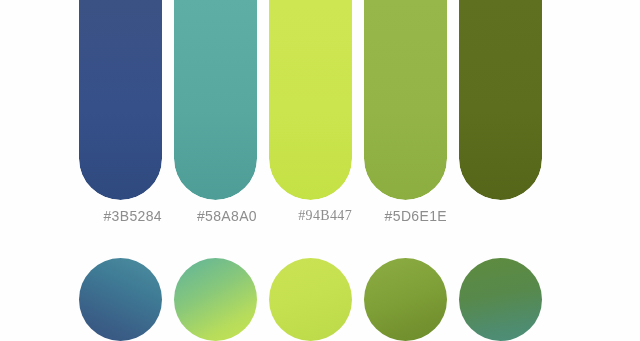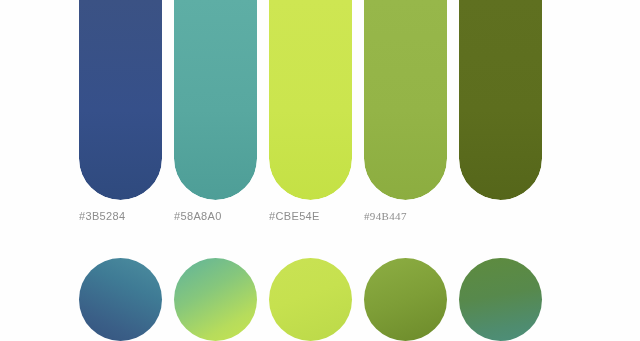--- a/index.html
+++ b/index.html
@@ -52,22 +52,22 @@
     left: 79px;
     top: 205px;
     width: 474px;
     height: 22px;
     display: flex;
     gap: 12px;
   }
 
   .hex-label {
     width: 83px;
-    text-align: left;
-    font-size: 11px;
+    text-align: right;
+    font-size: 14px;
     letter-spacing: 0.35px;
     color: #8d8d8d;
     line-height: 22px;
     white-space: nowrap;
   }
 
   
   #circle-row {
     position: absolute;
     left: 79px;
@@ -109,22 +109,22 @@
       <div class="swatch-fill" style="background: linear-gradient(rgb(151, 183, 74) 0%, rgb(148, 180, 71) 55%, rgb(140, 173, 64) 100%);"></div>
     </div>
     <div class="swatch-column">
       <div class="swatch-fill" style="background: linear-gradient(rgb(95, 112, 32) 0%, rgb(93, 110, 30) 55%, rgb(85, 102, 26) 100%);"></div>
     </div>
   </div>
 
   <div id="hex-row">
     <div class="hex-label" style="color: rgb(141, 141, 141);">#3B5284</div>
     <div class="hex-label" style="color: rgb(141, 141, 141);">#58A8A0</div>
-    <div class="hex-label" style="color: rgb(141, 141, 141);">#CBE54E</div>
     <div class="hex-label" style="color: rgb(141, 141, 141); font-family: Liberation Serif, serif;">#94B447</div>
+    <div class="hex-label" style="color: rgb(141, 141, 141);">#5D6E1E</div>
   </div>
 
   <div id="circle-row">
     <div class="circle-cell">
       <div class="circle-swatch" style="background: linear-gradient(205deg, rgb(77, 143, 160) 0%, rgb(63, 123, 149) 35%, rgb(58, 95, 135) 75%, rgb(53, 82, 126) 100%);"></div>
     </div>
     <div class="circle-cell">
       <div class="circle-swatch" style="background: linear-gradient(150deg, rgb(95, 179, 156) 0%, rgb(134, 199, 124) 40%, rgb(182, 220, 92) 75%, rgb(200, 228, 79) 100%);"></div>
     </div>
     <div class="circle-cell">

